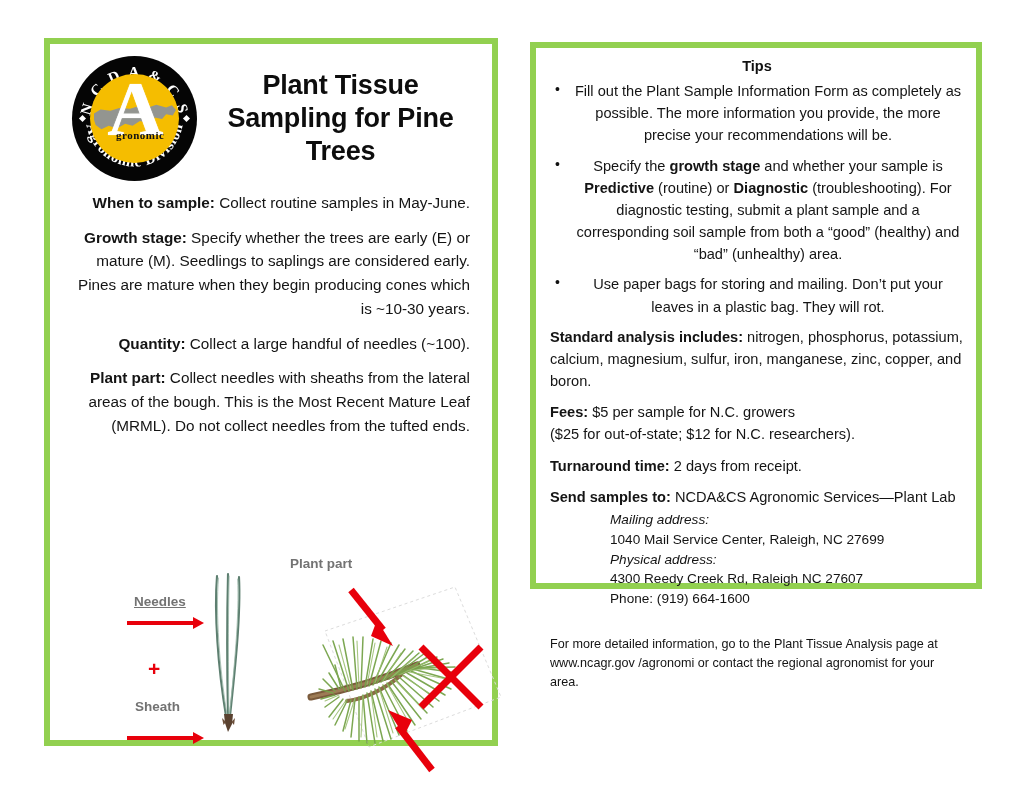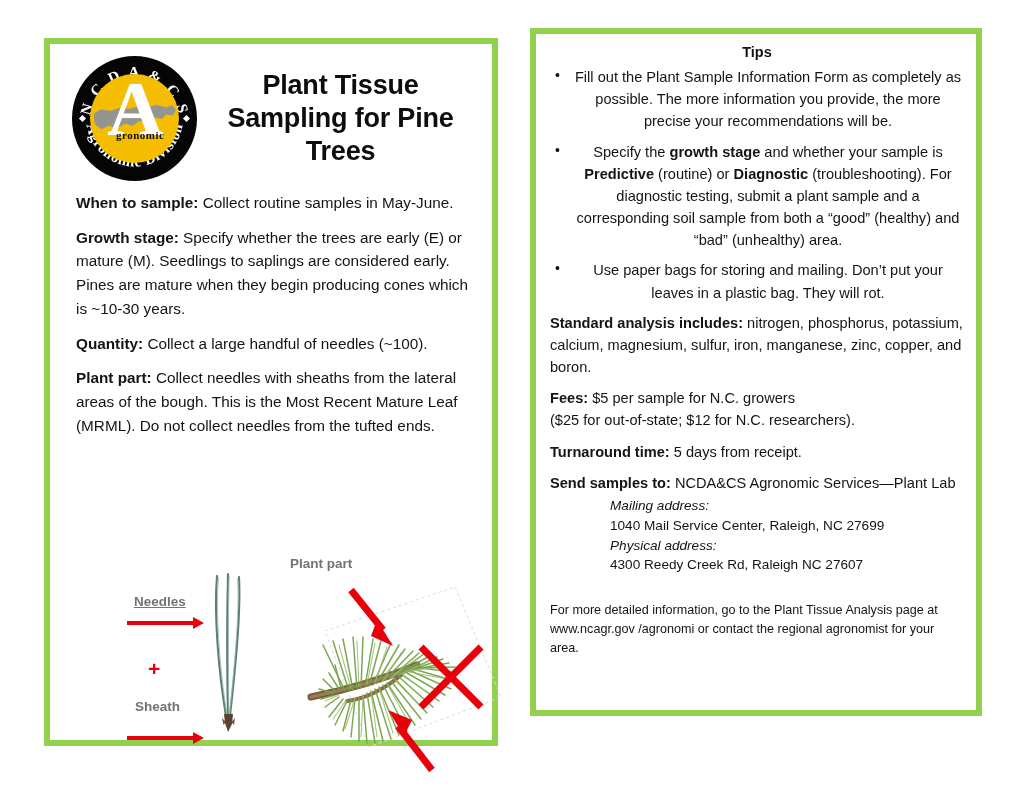--- a/index.html
+++ b/index.html
@@ -14,21 +14,21 @@
   .page{position:absolute;inset:0;}
 
   
   .panel{
     position:absolute;
     background:#ffffff;
     border:6px solid #92d050;
     box-sizing:border-box;
   }
   #left-panel{left:44px;top:38px;width:454px;height:708px;}
-  #right-panel{left:530px;top:28px;width:452px;height:688px;}
+  #right-panel{left:530px;top:42px;width:452px;height:547px;}
 
   .panel-inner{position:absolute;inset:0;padding:6px 10px 0 12px;box-sizing:border-box;}
 
   
   .header{display:flex;align-items:center;gap:6px;padding:6px 0 0 10px;}
   .seal{
     position:relative;width:125px;height:125px;flex:0 0 125px;
     border-radius:50%;
     background:#050505;
   }
@@ -65,21 +65,21 @@
   .seal .dot.r{right:8px;top:60px;}
 
   .title{
     font-size:27px;font-weight:700;line-height:1.22;
     color:#0d0d0d;text-align:center;flex:1;
     letter-spacing:-.2px;
     padding-right:4px;
   }
 
   
-  .lbody{padding:10px 12px 0 14px;}
+  .lbody{padding:10px 12px 0 14px;text-align:right;}
   .lbody p{
     margin:0 0 11px 0;
     font-size:15.3px;line-height:1.55;color:#141414;
   }
   .lbody p b{font-weight:700;}
   .fig-label{
     position:absolute;color:#737373;font-weight:700;font-size:13.5px;
     white-space:nowrap;
   }
   #needles-label{left:84px;top:550px;text-decoration:underline;}
@@ -326,32 +326,33 @@
       <div class="rblock">
         <b>Standard analysis includes:</b><span>  nitrogen, phosphorus, potassium, calcium, magnesium, sulfur, iron, manganese, zinc, copper, and boron.</span>
       </div>
 
       <div class="rblock">
         <b>Fees:</b><span>  $5 per sample for N.C. growers</span><br>
         <span>($25 for out-of-state; $12 for N.C. researchers).</span>
       </div>
 
       <div class="rblock">
-        <b>Turnaround time:</b><span> 5 days from receipt.</span>
+        <b>Turnaround time:</b><span> 2 days from receipt.</span>
       </div>
 
       <div class="rblock" style="margin-bottom:0;">
         <b>Send samples to:</b><span> NCDA&amp;CS Agronomic Services—Plant Lab</span>
       </div>
 
       <div class="addr">
         <div class="it">Mailing address:</div>
         <div>1040 Mail Service Center, Raleigh, NC 27699</div>
         <div class="it">Physical address:</div>
         <div>4300 Reedy Creek Rd, Raleigh NC 27607</div>
+        <div>Phone: (919) 664-1600</div>
       </div>
 
       <div class="footnote">For more detailed information, go to the Plant Tissue Analysis page at www.ncagr.gov /agronomi or contact the regional agronomist for your area.</div>
 
     </div>
   </div>
 
 </div>
 
 </body></html>

